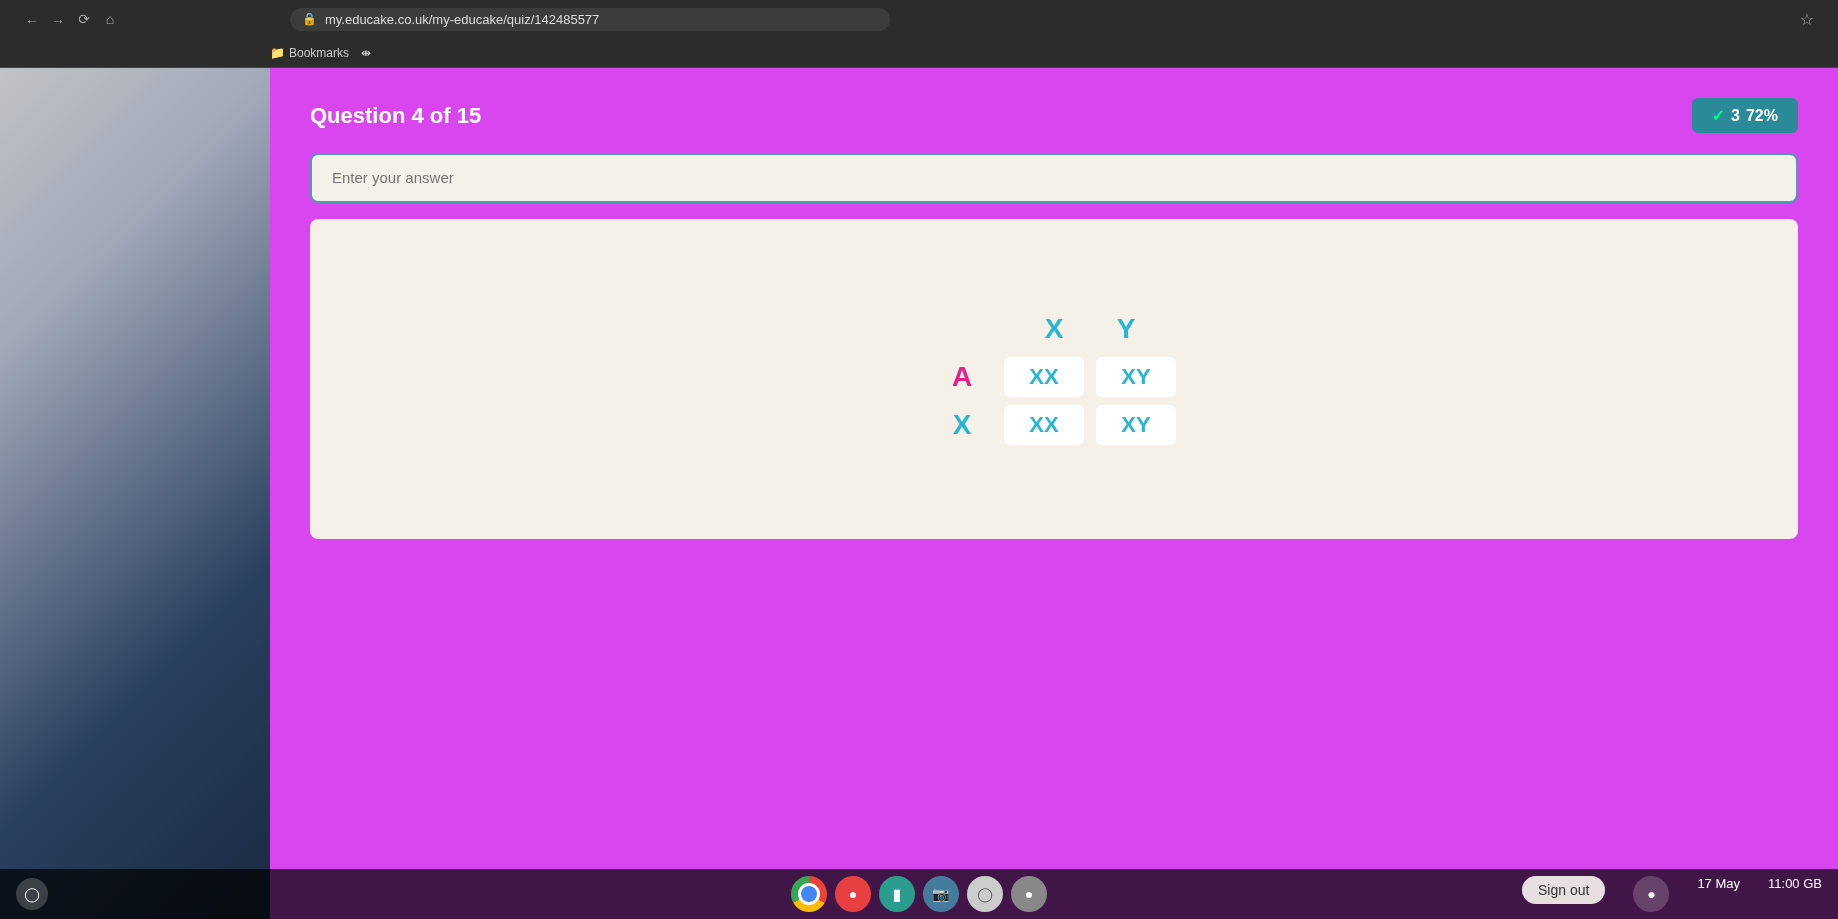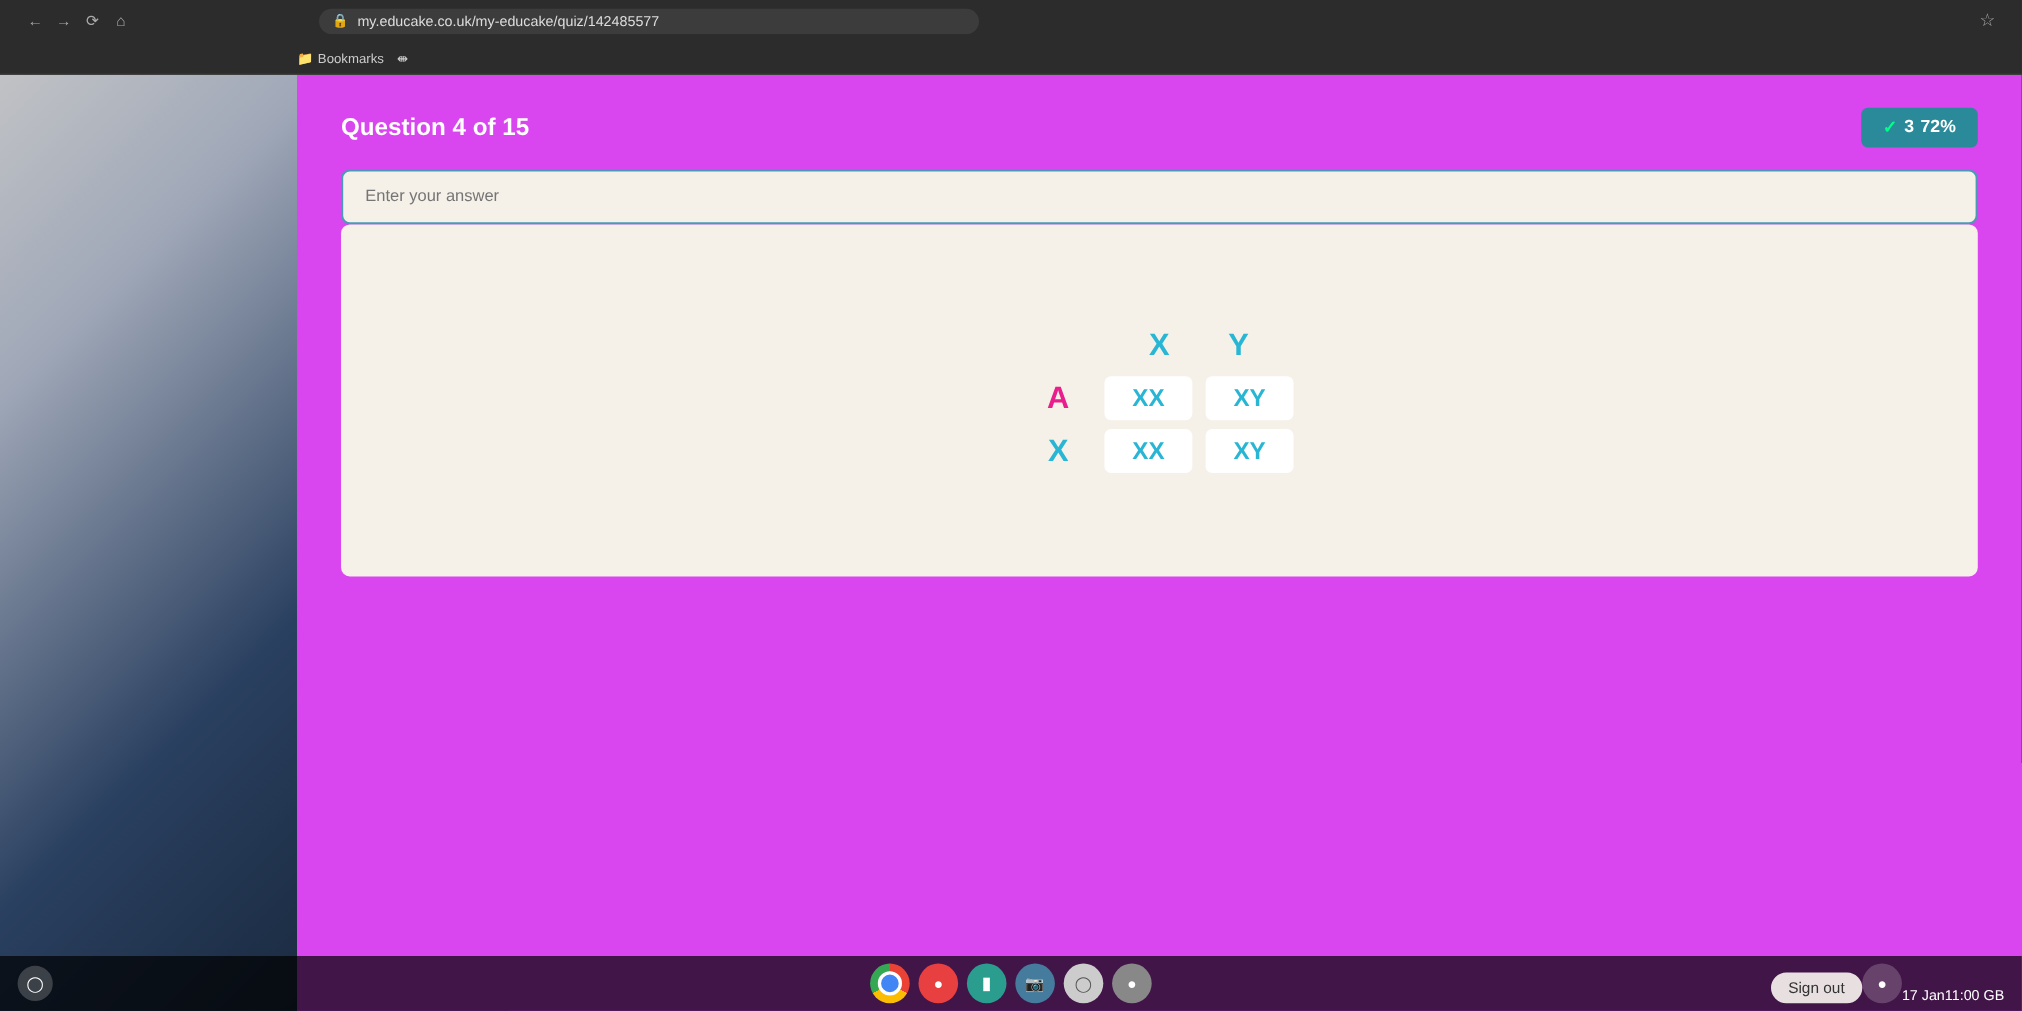--- a/index.html
+++ b/index.html
@@ -140,20 +140,21 @@
     .question-text {
       color: #333;
       font-size: 16px;
       line-height: 1.5;
     }
 
     .answer-input-box {
       background: #f5f0e8;
       border-radius: 8px;
       padding: 14px 20px;
+      margin-bottom: 16px;
       border: 2px solid #4a9ab5;
     }
 
     .answer-input {
       background: transparent;
       border: none;
       outline: none;
       width: 100%;
       font-size: 15px;
       color: #888;
@@ -236,22 +237,22 @@
       display: flex;
       align-items: center;
       gap: 8px;
       position: absolute;
       left: 50%;
       transform: translateX(-50%);
     }
 
     .taskbar-right {
       display: flex;
-      align-items: flex-end;
-      gap: 0;
+      align-items: flex-start;
+      gap: 28px;
     }
 
     .taskbar-icon {
       width: 36px;
       height: 36px;
       border-radius: 50%;
       display: flex;
       align-items: center;
       justify-content: center;
       cursor: pointer;
@@ -409,16 +410,16 @@
     <div class="icon-circle" style="background: #888;">
       <span style="color:white; font-size:14px;">●</span>
     </div>
   </div>
 
   <div class="taskbar-right">
     <button class="sign-out-btn">Sign out</button>
     <div class="icon-circle" style="background: rgba(255,255,255,0.2);">
       <span style="color:white; font-size:14px;">●</span>
     </div>
-    <span class="taskbar-time">17 Jan</span>
+    <span class="taskbar-time">17 May</span>
     <span class="taskbar-time">11:00 GB</span>
   </div>
 </div>
 
 </body></html>

